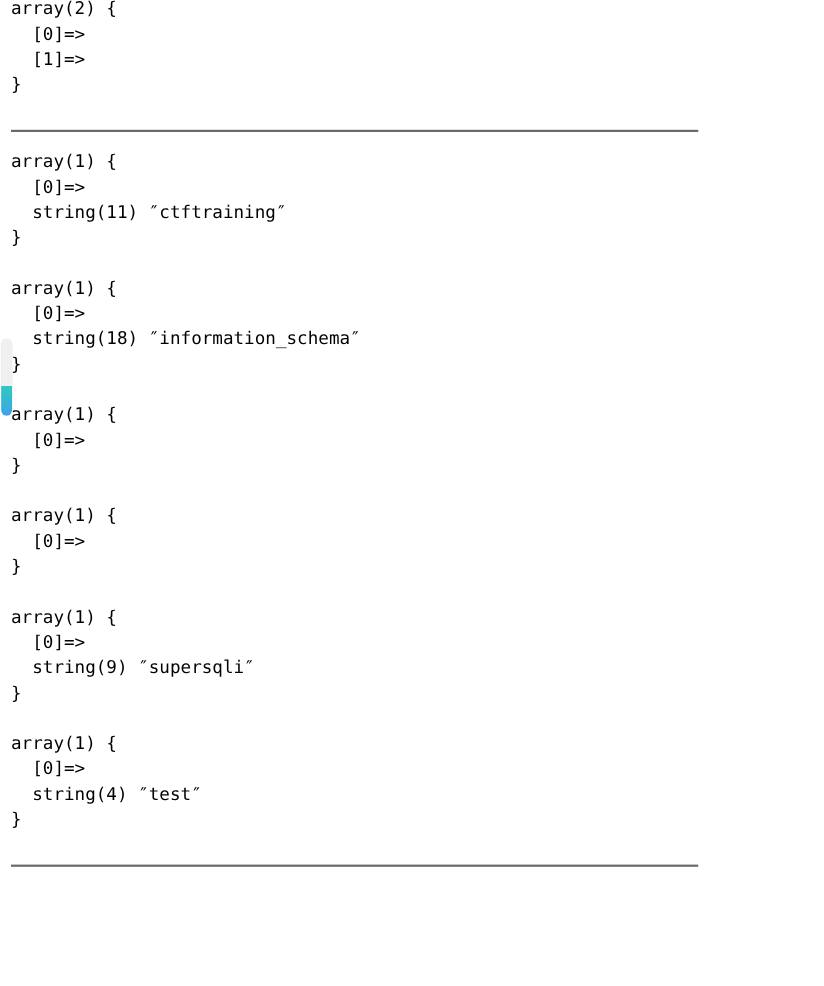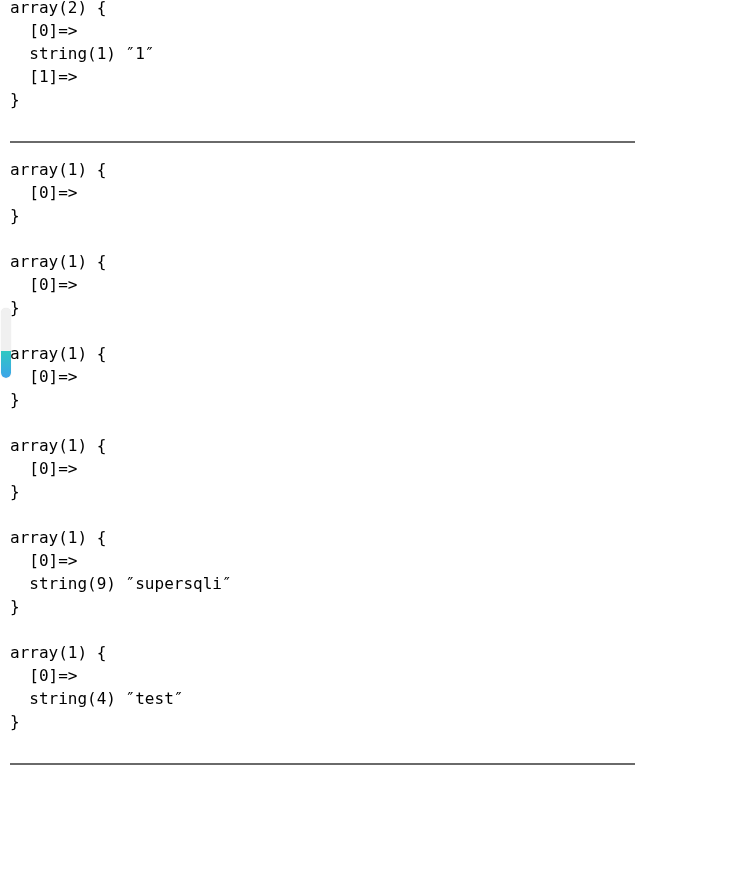--- a/index.html
+++ b/index.html
@@ -51,35 +51,36 @@
 </style>
 </head>
 <body>
 
 <div class="screen">
   <div class="content">
     <div id="first-dumps">
         <div class="dump">
           <div class="line">array(2) {</div>
           <div class="line">  [0]=&gt;</div>
-          <div class="line">  string(1) ″1″</div>
           <div class="line">  [1]=&gt;</div>
           <div class="line">}</div>
         </div>
       </div>
     <hr class="sep" style="border-top-color: rgb(106, 106, 106);">
     <div id="results-dumps">
         <div class="dump">
           <div class="line">array(1) {</div>
           <div class="line">  [0]=&gt;</div>
+          <div class="line">  string(11) ″ctftraining″</div>
           <div class="line">}</div>
         </div>
         <div class="dump">
           <div class="line">array(1) {</div>
           <div class="line">  [0]=&gt;</div>
+          <div class="line">  string(18) ″information_schema″</div>
           <div class="line">}</div>
         </div>
         <div class="dump">
           <div class="line">array(1) {</div>
           <div class="line">  [0]=&gt;</div>
           <div class="line">}</div>
         </div>
         <div class="dump">
           <div class="line">array(1) {</div>
           <div class="line">  [0]=&gt;</div>

